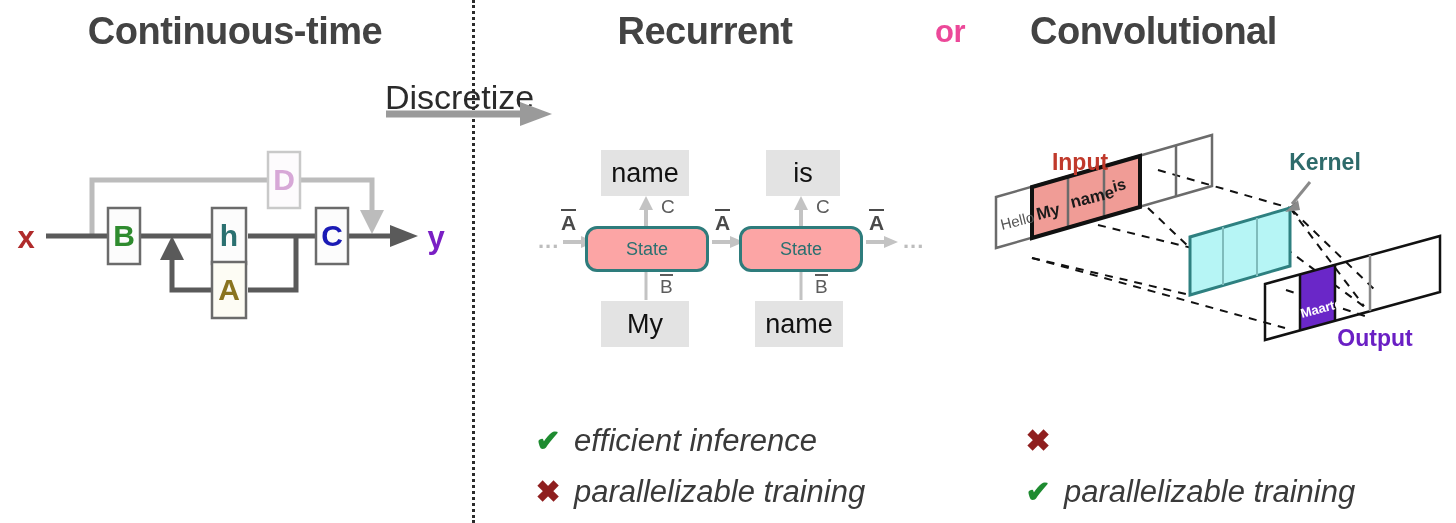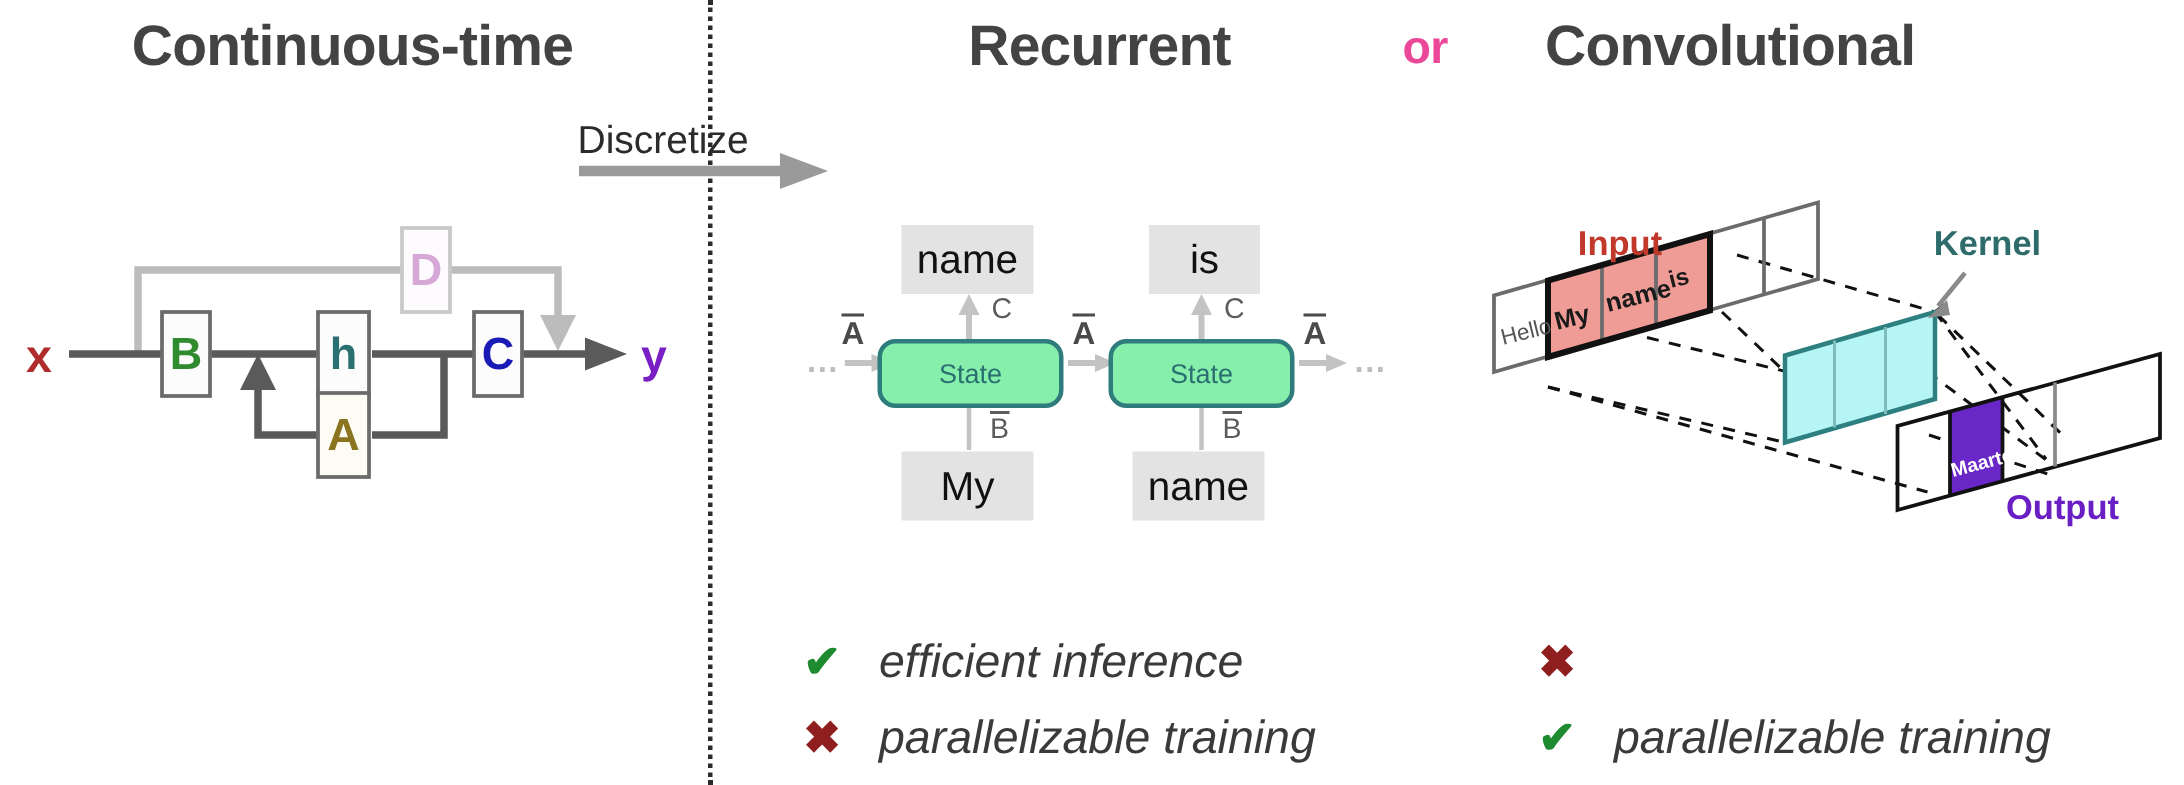--- a/index.html
+++ b/index.html
@@ -23,40 +23,40 @@
   
   .hdr {
     position: absolute;
     font-weight: bold;
     color: #434343;
     font-size: 38px;
     letter-spacing: -0.5px;
     white-space: nowrap;
   }
   #hdr-continuous { left: 50px;  top: 10px; width: 370px; text-align: center; }
-  #hdr-recurrent  { left: 608px; top: 10px; width: 250px; text-align: center; }
+  #hdr-recurrent  { left: 580px; top: 10px; width: 250px; text-align: center; }
   #hdr-or {
     left: 905px; top: 14px; width: 90px; text-align: center;
     font-size: 31px; color: #ec4899; font-weight: bold;
   }
   #hdr-convolutional { left: 1030px; top: 10px; width: 360px; text-align: left; }
 
   
   #divider {
     position: absolute;
     left: 472px; top: 0px;
     width: 0px; height: 523px;
     border-left: 3px dotted #2b2b2b;
   }
 
   
   #discretize-label {
     position: absolute;
     left: 385px; top: 78px;
-    font-size: 26px;
+    font-size: 34px;
     color: #2b2b2b;
     white-space: nowrap;
   }
   #discretize-arrow { position: absolute; left: 384px; top: 100px; }
 
   
   #ct-diagram { position: absolute; left: 0px; top: 138px; }
 
   
   .rnn-group { position: absolute; }
@@ -65,21 +65,21 @@
     background: #e3e3e3;
     color: #111111;
     font-size: 27px;
     display: flex;
     align-items: center;
     justify-content: center;
     height: 46px;
   }
   .state-box {
     position: absolute;
-    background: #86efac;
+    background: #fca5a5;
     border: 3px solid #2e7c7c;
     border-radius: 12px;
     color: #2a7070;
     font-size: 18px;
     display: flex;
     align-items: center;
     justify-content: center;
     width: 124px;
     height: 46px;
     box-sizing: border-box;
@@ -117,21 +117,21 @@
     text-align: center;
     flex: 0 0 36px;
     font-weight: bold;
   }
   .bullet-mark.ok  { color: #1e8b30; }
   .bullet-mark.no  { color: #8f1f1f; }
   .bullet-text {
     font-style: italic;
     font-size: 31px;
     color: #3a3a3a;
-    margin-left: 20px;
+    margin-left: 8px;
   }
   #bullets-recurrent { left: 530px; top: 415px; width: 420px; }
   #bullets-recurrent .bullet-row { justify-content: flex-start; }
   #bullets-conv { left: 1020px; top: 415px; width: 430px; }
 </style>
 </head>
 <body>
 
 <div class="stage">
 

